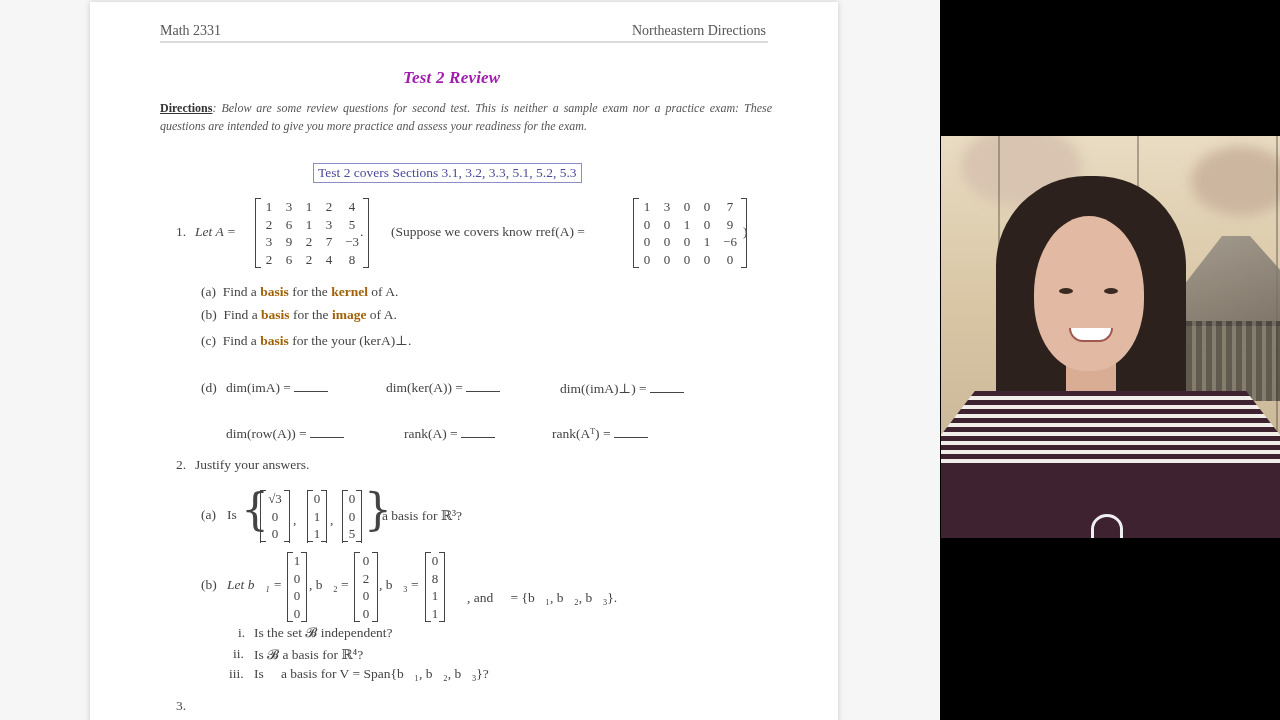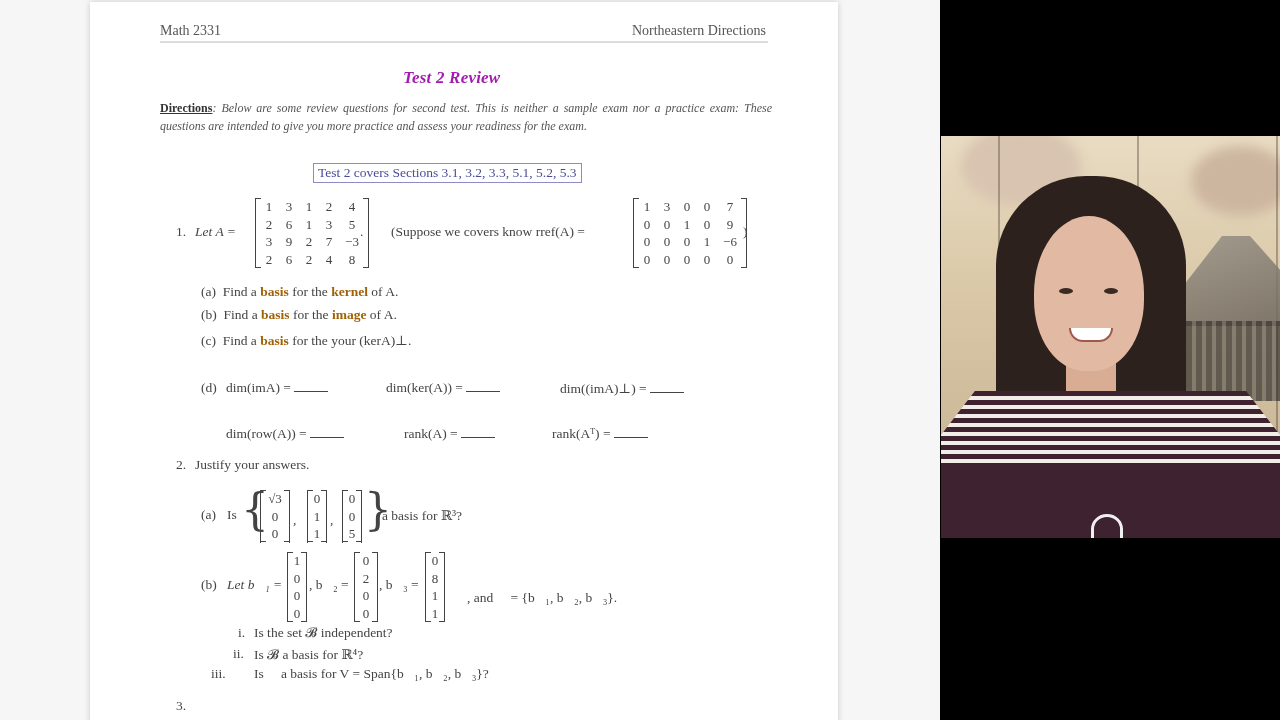--- a/index.html
+++ b/index.html
@@ -173,21 +173,21 @@
         <span>8</span>
         <span>1</span>
         <span>1</span>
       </div>
     <span class="abs t" style="left:357px;top:588px;margin-left:20px;">, and 𝓑 = {b⃗₁, b⃗₂, b⃗₃}.</span>
 
     <span class="abs t" style="left:148px;top:623px;">i.</span>
     <span class="abs t" style="left:164px;top:623px;">Is the set 𝓑 independent?</span>
     <span class="abs t" style="left:143px;top:644px;">ii.</span>
     <span class="abs t" style="left:164px;top:644px;">Is 𝓑 a basis for ℝ⁴?</span>
-    <span class="abs t" style="left:121px;top:664px;">iii.</span>
+    <span class="abs t" style="left:139px;top:664px;">iii.</span>
     <span class="abs t" style="left:164px;top:664px;">Is 𝓑 a basis for V = Span{b⃗₁, b⃗₂, b⃗₃}?</span>
 
     <span class="abs t" style="left:86px;top:696px;">3.</span>
   </div>
 </div>
 
 <div class="webcam">
   <div class="bg-blossom" style="left:20px;top:-10px;width:120px;height:80px;background:#d8c4b0;"></div>
   <div class="bg-blossom" style="left:250px;top:10px;width:100px;height:70px;background:#cdb6a0;"></div>
   <div class="panel-line" style="left:57px;"></div>

